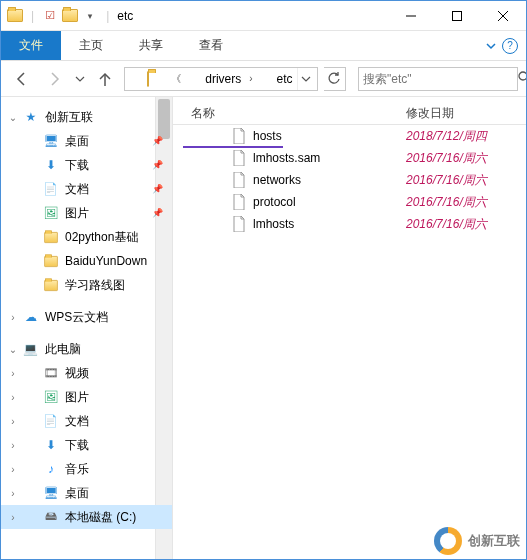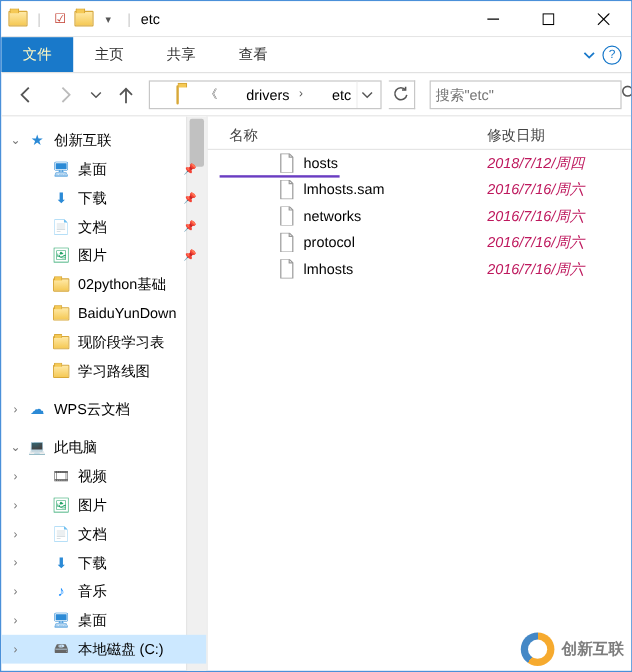--- a/index.html
+++ b/index.html
@@ -215,26 +215,20 @@
       <div class="tree-item child">
           <span class="ico folder">
             <span class="folder-ico" style="transform:scale(0.85)"></span>
           </span>
           <span>BaiduYunDown</span>
         </div>
       <div class="tree-item child">
           <span class="ico folder">
             <span class="folder-ico" style="transform:scale(0.85)"></span>
           </span>
-          <span>现阶段学习表</span>
-        </div>
-      <div class="tree-item child">
-          <span class="ico folder">
-            <span class="folder-ico" style="transform:scale(0.85)"></span>
-          </span>
           <span>学习路线图</span>
         </div>
     </div>
 
     <div class="tree-group">
       <div class="tree-item">
         <span class="caret">›</span>
         <span class="ico cloud">☁</span>
         <span>WPS云文档</span>
       </div>

